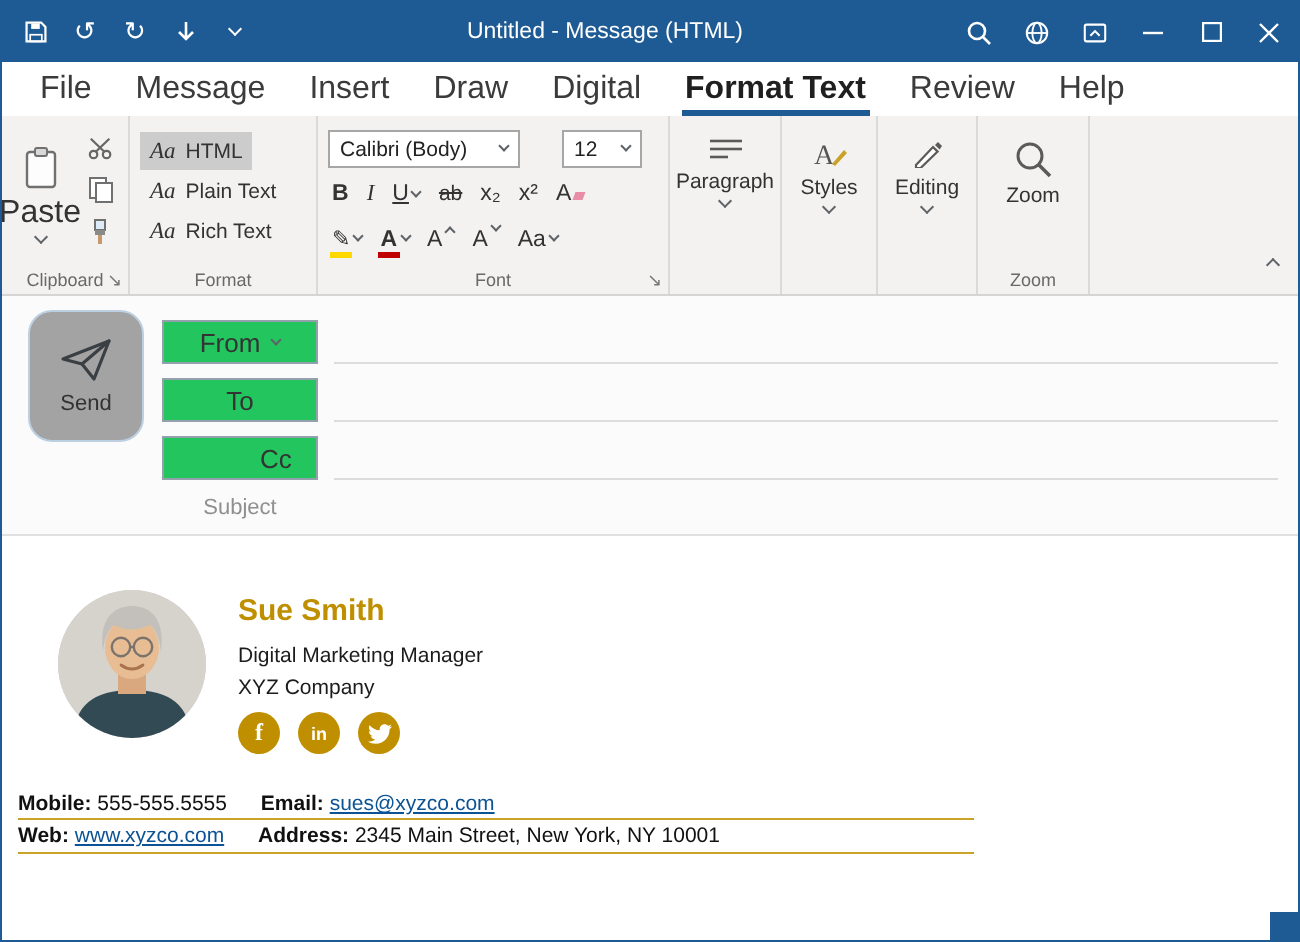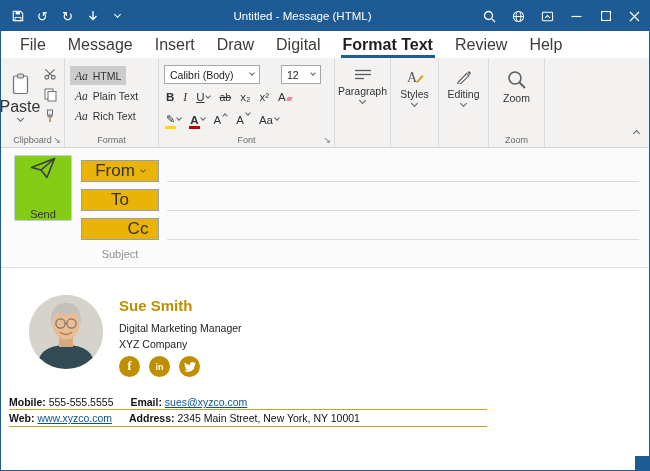--- a/index.html
+++ b/index.html
@@ -83,26 +83,26 @@
             padding-top: 11px; gap: 4px; font-size: 10.5px; color: #333; }
   .g-paragraph { width: 56px; } .g-styles { width: 48px; }
   .g-editing { width: 50px; } .g-zoom { width: 56px; }
   .g-zoom .bigbtn { gap: 2px; padding-top: 12px; }
 
   .collapse { position: absolute; right: 10px; bottom: 7px; }
 
   
   .compose { position: absolute; top: 147px; left: 0; right: 0; height: 120px;
              background: #fbfbfb; border-bottom: 1px solid #e0e0e0; }
-  .send { position: absolute; left: 13px; top: 7px; width: 58px; height: 66px; background: #84cc16;
-          border: 1px solid #bcd0e2; border-radius: 2px; display: flex; flex-direction: column;
-          align-items: center; justify-content: space-between; gap: 4px; font-size: 11px; color: #333; }
-  .fieldbtn { position: absolute; left: 80px; width: 78px; height: 22px; background: #eab308;
+  .send { position: absolute; left: 13px; top: 7px; width: 58px; height: 66px; background: #a3a3a3;
+          border: 1px solid #bcd0e2; border-radius: 12px; display: flex; flex-direction: column;
+          align-items: center; justify-content: center; gap: 4px; font-size: 11px; color: #333; }
+  .fieldbtn { position: absolute; left: 80px; width: 78px; height: 22px; background: #22c55e;
               border: 1px solid #94a0ab; display: flex; align-items: center; justify-content: center;
-              gap: 6px; font-size: 17px; color: #333; }
+              gap: 6px; font-size: 13px; color: #333; }
   .from { top: 12px; } .to { top: 41px; } .cc { top: 70px; padding-left: 36px; }
   .fline { position: absolute; left: 166px; right: 10px; height: 1px; background: #dcdcdc; }
   .l1 { top: 33px; } .l2 { top: 62px; } .l3 { top: 91px; }
   .subject { position: absolute; left: 80px; top: 100px; width: 78px; text-align: center;
              font-size: 11px; color: #8f8f8f; }
 
   
   .mailbody { position: absolute; top: 268px; left: 0; right: 0; bottom: 0; background: #fff; }
   .avatar { position: absolute; left: 28px; top: 26px; width: 74px; height: 74px;
             border-radius: 50%; overflow: hidden; background: #d6d2cc; }

